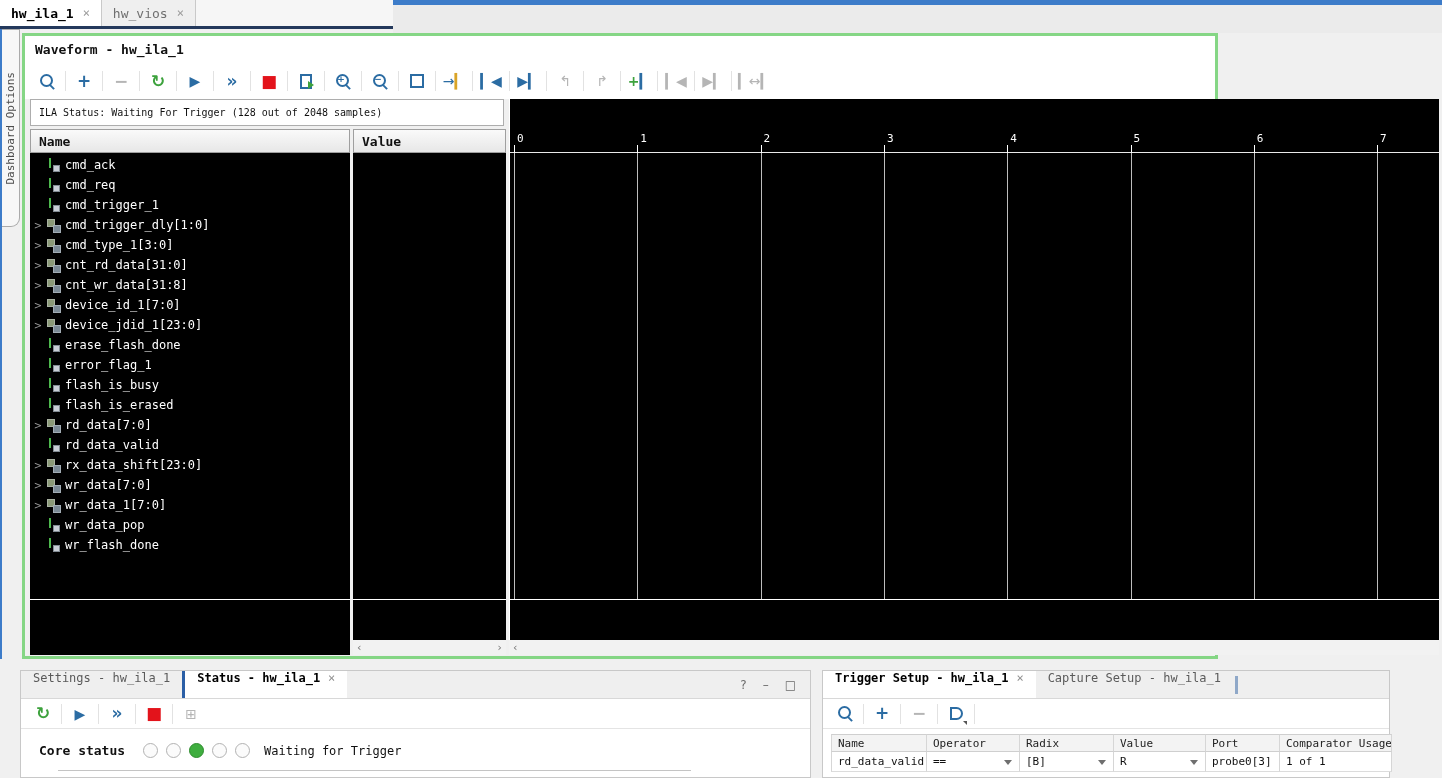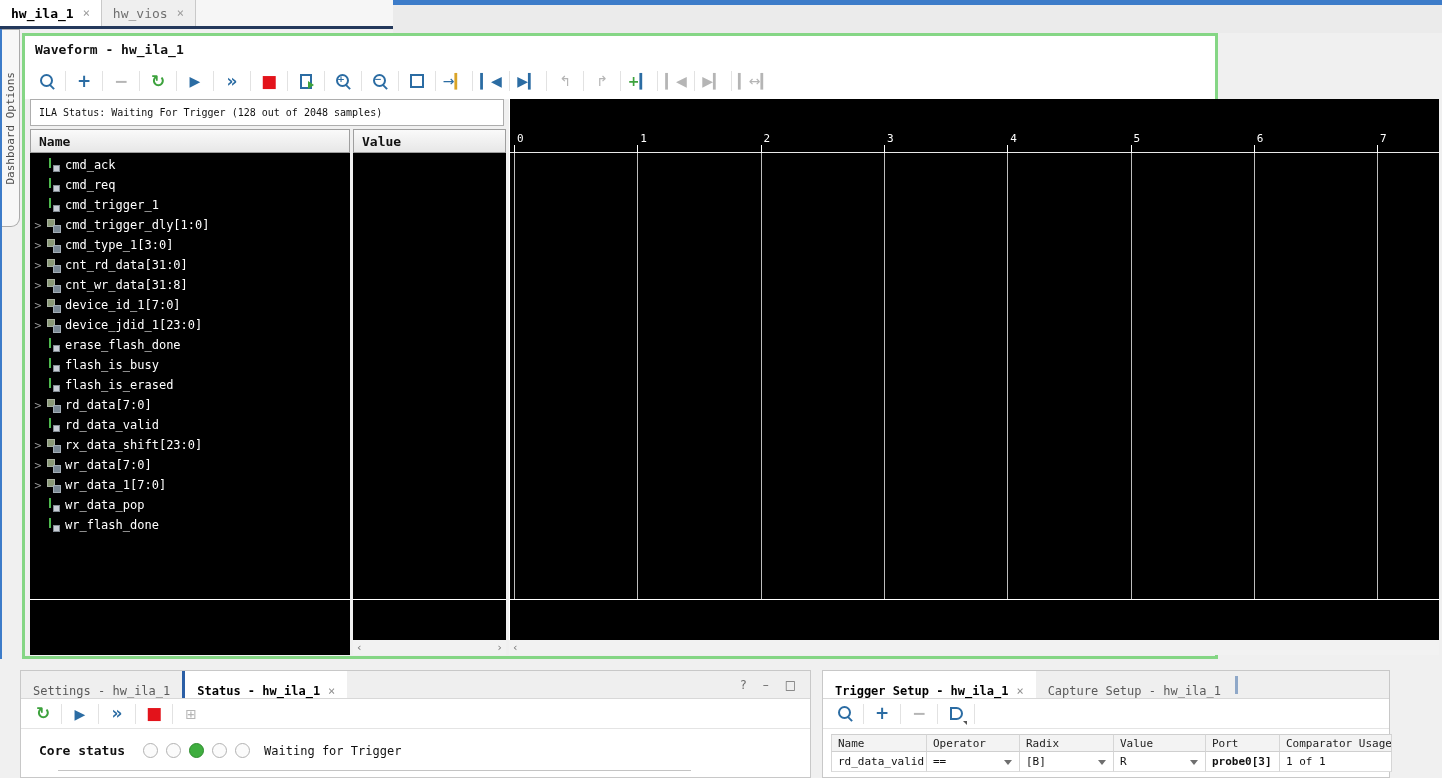--- a/index.html
+++ b/index.html
@@ -73,21 +73,21 @@
   .grid-v{position:absolute;top:54px;height:446px;width:1px;background:#bdbdbd}
   .tickmark{position:absolute;top:46px;height:8px;width:1px;background:#fff}
   .ticklabel{position:absolute;top:33px;font-size:11px;color:#fff}
 
   
   .bpanel{position:absolute;top:670px;height:108px;background:#fff;border:1px solid #c8c8c8}
   #statuspanel{left:20px;width:791px}
   #trigpanel{left:822px;width:568px}
 
   .ptabs{position:absolute;left:0;top:0;right:0;height:28px;background:#efefef;display:flex;align-items:stretch;border-bottom:1px solid #d8d8d8}
-  .ptab{display:flex;align-items:flex-end;gap:8px;padding:0 12px;font-size:12px;color:#5a5a5a;white-space:nowrap}
+  .ptab{display:flex;align-items:flex-start;gap:8px;padding:0 12px;font-size:12px;color:#5a5a5a;white-space:nowrap}
   .ptab.active{background:#fff;color:#000;font-weight:bold}
   .ptab.accent{border-left:3px solid #2b5fa6}
   .ptab .x{color:#8f8f8f;font-weight:normal;font-size:12px}
   .endbar{width:3px;height:18px;background:#8fa8c8;align-self:center;margin-left:2px}
   .pbtns{margin-left:auto;display:flex;gap:16px;align-items:center;padding-right:14px}
   .wbtn{color:#6b6b6b;font-size:12px;font-family:"DejaVu Sans",sans-serif}
 
   .ptoolbar{position:absolute;left:0;top:28px;right:0;height:30px;background:#fff;display:flex;align-items:center;padding-left:8px;border-bottom:1px solid #e4e4e4}
 
   #core-row{position:absolute;left:18px;top:72px;display:flex;align-items:center}
@@ -272,20 +272,25 @@
       </div>
       <div class="srow">
         <span class="chev">&gt;</span>
         <span class="sig sig-bus"></span>
         <span class="slabel">device_jdid_1[23:0]</span>
       </div>
       <div class="srow">
         <span class="chev"></span>
         <span class="sig sig-bit"></span>
         <span class="slabel">erase_flash_done</span>
+      </div>
+      <div class="srow">
+        <span class="chev"></span>
+        <span class="sig sig-bit"></span>
+        <span class="slabel">error_flag_1</span>
       </div>
       <div class="srow">
         <span class="chev"></span>
         <span class="sig sig-bit"></span>
         <span class="slabel">flash_is_busy</span>
       </div>
       <div class="srow">
         <span class="chev"></span>
         <span class="sig sig-bit"></span>
         <span class="slabel">flash_is_erased</span>
@@ -469,21 +474,21 @@
           <span class="caret"></span>
         </div>
         <div class="tcell dd" style="width: 94px;">
           <span>[B]</span>
           <span class="caret"></span>
         </div>
         <div class="tcell dd" style="width: 92px;">
           <span>R</span>
           <span class="caret"></span>
         </div>
-        <div class="tcell" style="width: 74px; font-weight: bold;">
+        <div class="tcell" style="width: 74px;">
           <span>probe0[3]</span>
         </div>
         <div class="tcell" style="width: 112px;">
           <span>1 of 1</span>
         </div>
       </div>
   </div>
 </div>
 
 </body></html>

